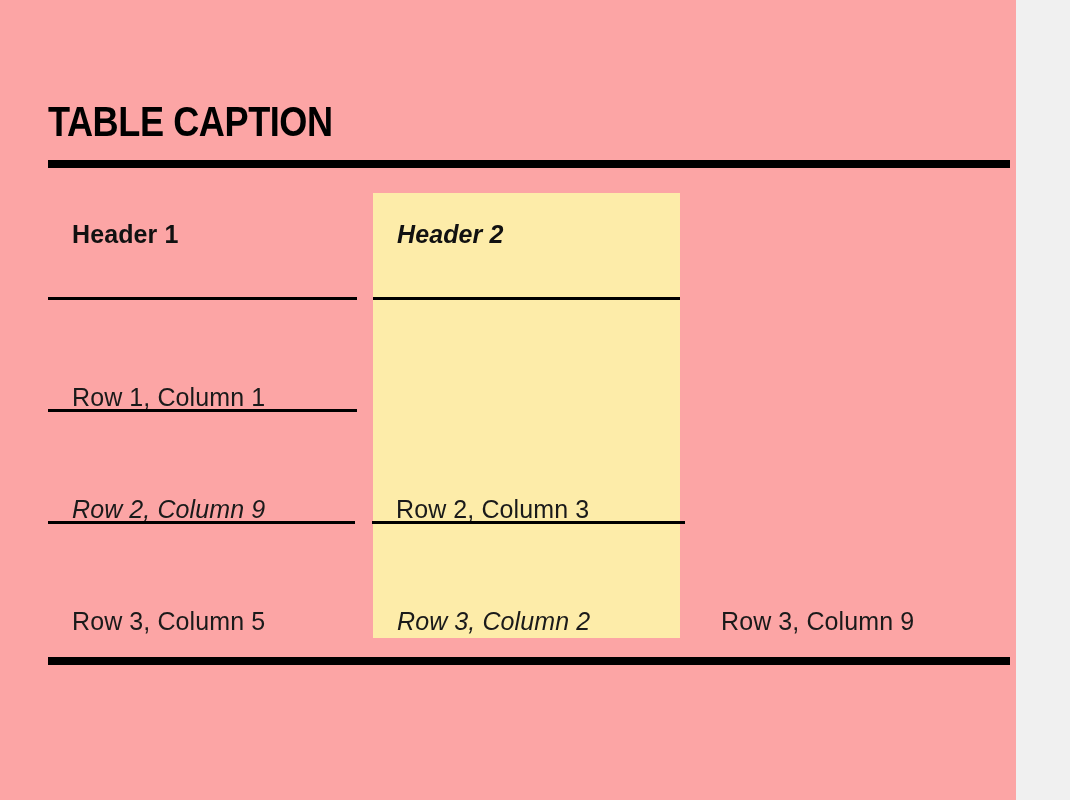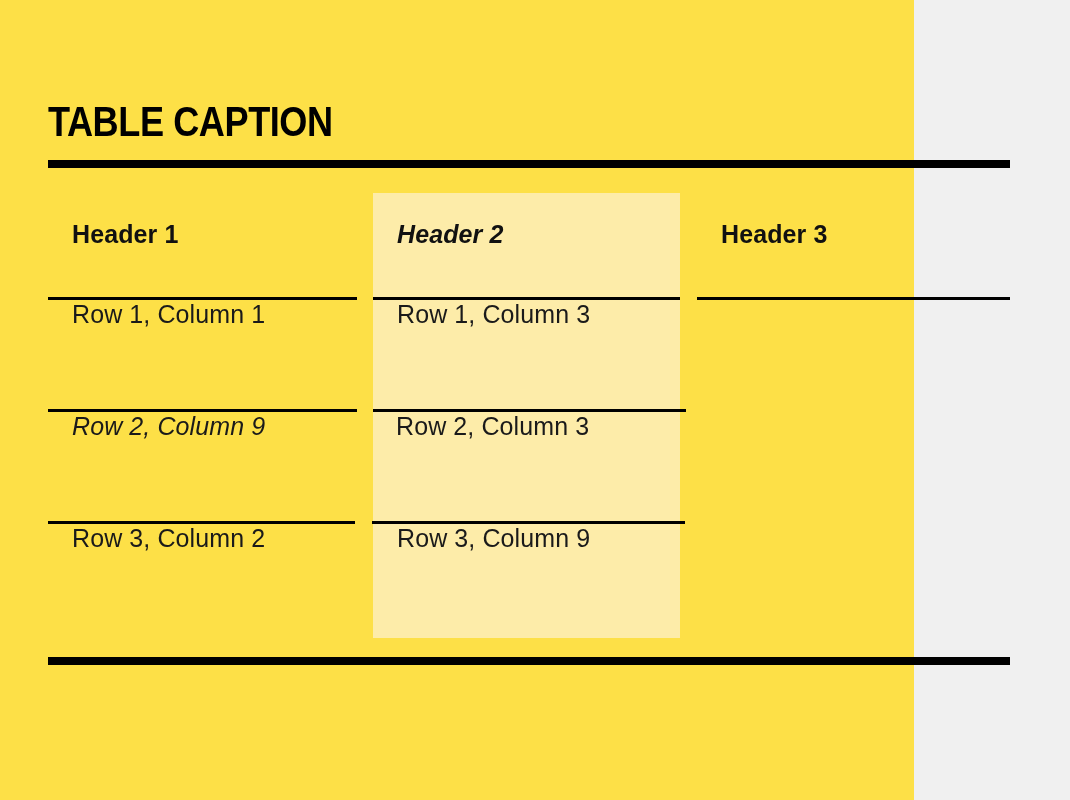--- a/index.html
+++ b/index.html
@@ -10,23 +10,23 @@
   body {
     width: 1070px;
     height: 800px;
     background: #f0f0f0;
     font-family: "Liberation Sans", sans-serif;
     overflow: hidden;
   }
 
   #canvas {
     position: relative;
-    width: 914px;
+    width: 1016px;
     height: 800px;
-    background: #fde047;
+    background: #fca5a5;
   }
 
   
   .caption {
     position: absolute;
     left: 48px;
     top: 97px;
     font-family: "Liberation Sans", sans-serif;
     font-size: 42px;
     font-weight: 700;
@@ -95,21 +95,21 @@
     font-size: 25px;
     font-weight: 700;
     color: #111111;
     letter-spacing: 0.1px;
   }
 
   
   .row-body .cell-inner {
     height: 112px;
     display: flex;
-    align-items: flex-start;
+    align-items: flex-end;
     font-size: 25px;
     font-weight: 400;
     color: #1a1a1a;
     letter-spacing: 0.1px;
   }
 
   
   .sep {
     position: absolute;
     bottom: 0;
@@ -143,61 +143,55 @@
           <span class="cell-text">Header 1</span>
         </div>
         <div class="sep"></div>
       </div>
       <div class="tcell col-2">
         <div class="cell-inner">
           <span class="cell-text">Header 2</span>
         </div>
         <div class="sep"></div>
       </div>
-      <div class="tcell col-3">
-        <div class="cell-inner">
-          <span class="cell-text">Header 3</span>
-        </div>
-        <div class="sep"></div>
-      </div>
     </div>
 
     <div class="trow row-body">
       <div class="tcell col-1">
         <div class="cell-inner">
           <span class="cell-text">Row 1, Column 1</span>
         </div>
         <div class="sep"></div>
       </div>
-      <div class="tcell col-3">
-        <div class="cell-inner">
-          <span class="cell-text">Row 1, Column 3</span>
-        </div>
-        <div class="sep"></div>
-      </div>
     </div>
 
     <div class="trow row-body">
       <div class="tcell col-2">
         <div class="cell-inner">
           <span class="cell-text">Row 2, Column 9</span>
         </div>
         <div class="sep"></div>
       </div>
       <div class="tcell col-3">
         <div class="cell-inner">
           <span class="cell-text">Row 2, Column 3</span>
         </div>
         <div class="sep"></div>
       </div>
     </div>
 
     <div class="trow row-body row-last">
       <div class="tcell col-1">
         <div class="cell-inner">
+          <span class="cell-text">Row 3, Column 5</span>
+        </div>
+
+      </div>
+      <div class="tcell col-2">
+        <div class="cell-inner">
           <span class="cell-text">Row 3, Column 2</span>
         </div>
 
       </div>
       <div class="tcell col-3">
         <div class="cell-inner">
           <span class="cell-text">Row 3, Column 9</span>
         </div>
 
       </div>

